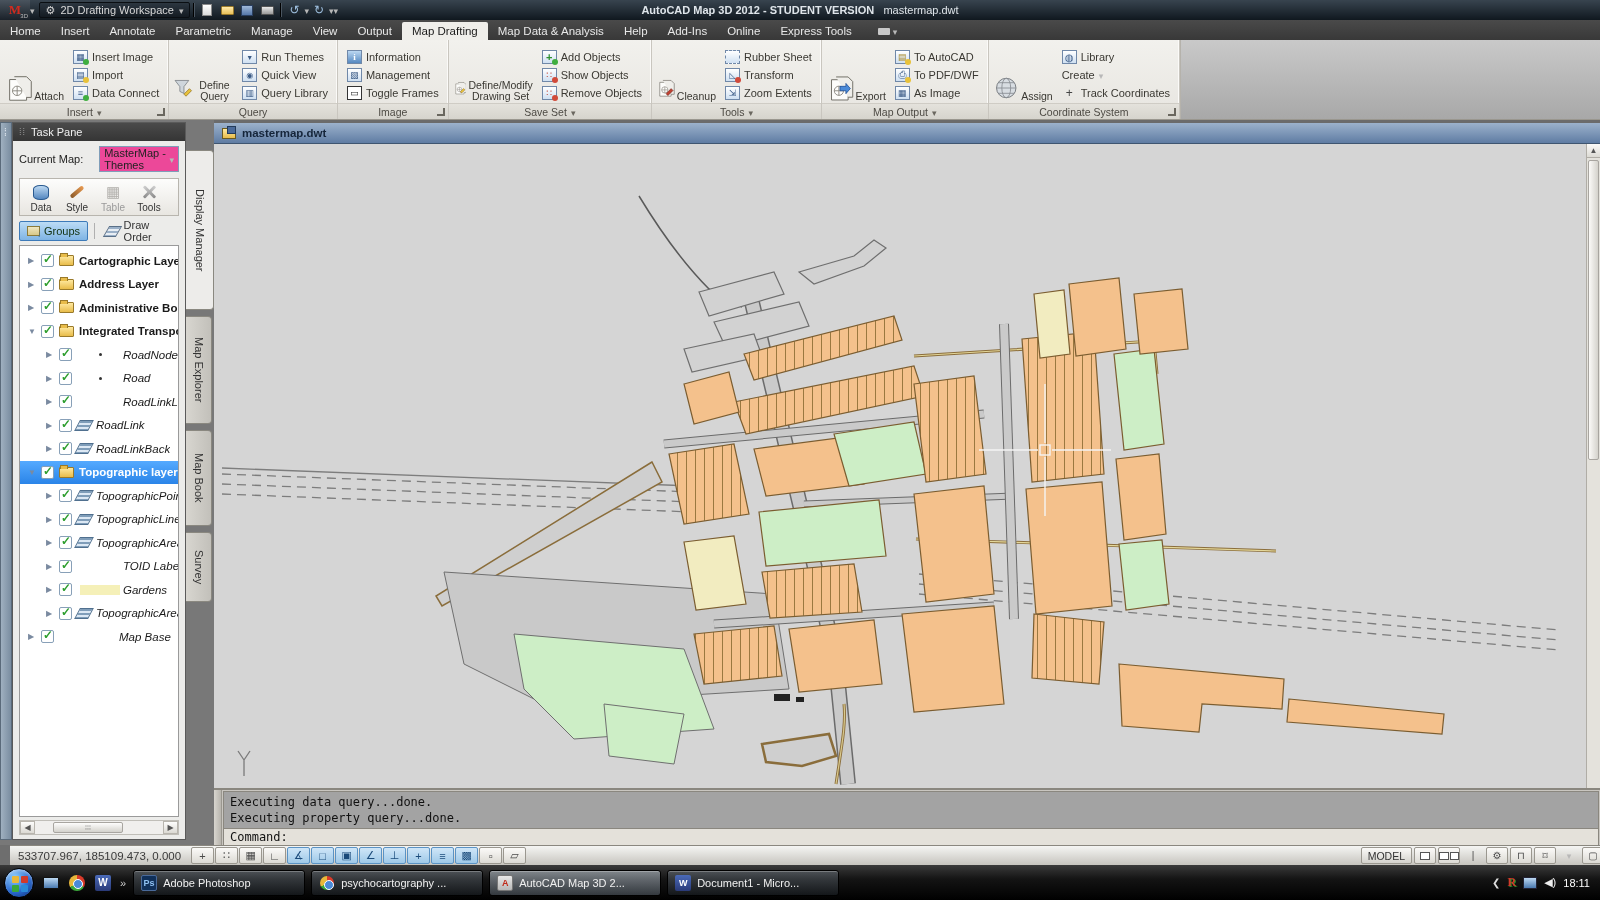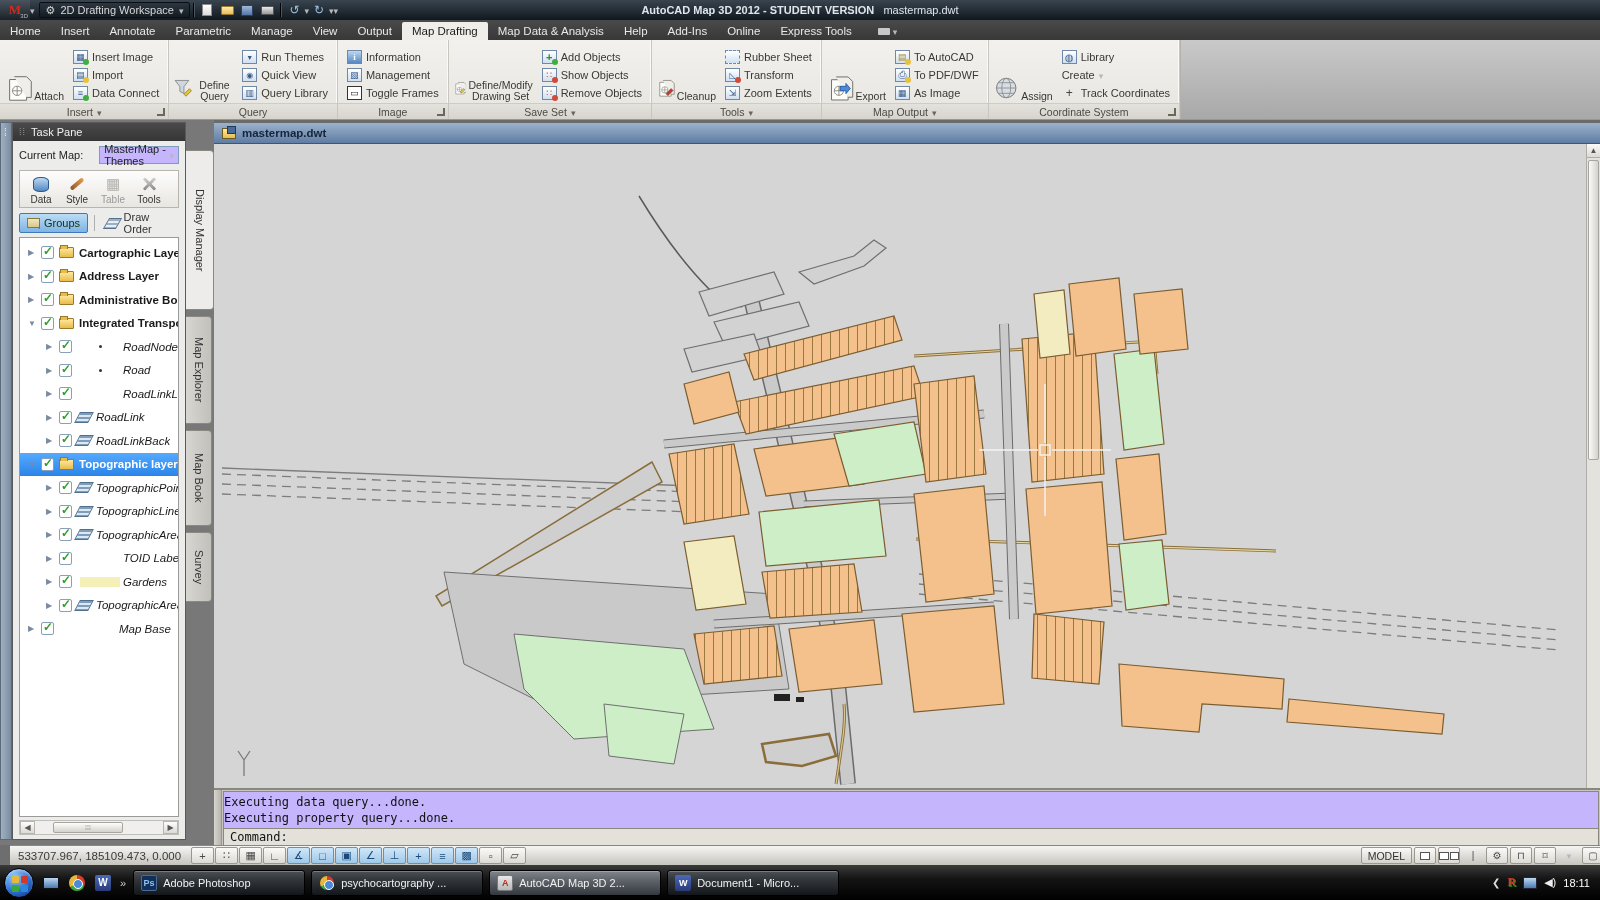--- a/index.html
+++ b/index.html
@@ -82,21 +82,21 @@
 
   
   #edgebar { position:absolute; left:0; top:2px; width:12px; height:718px; background:linear-gradient(90deg,#9fb0c0,#7a8da0); border:1px solid #5a6a7a; }
   #edgebar::before { content:"⁞"; color:#dde6ee; font-size:10px; position:absolute; top:4px; left:3px; }
 
   
   #taskpane { position:absolute; left:12px; top:2px; width:174px; height:718px; background:#ececea; border:1px solid #5a5a5a; display:flex; flex-direction:column; }
   #tp-title { height:18px; background:linear-gradient(#4a4a4a,#353535); color:#f0f0f0; font-size:11px; display:flex; align-items:center; padding-left:6px; gap:5px; }
   #tp-title .grip { color:#9a9a9a; font-size:9px; letter-spacing:1px; }
   #tp-map-row { display:flex; align-items:center; gap:16px; padding:5px 6px 4px; font-size:11px; color:#222; }
-  #tp-map-select { flex:1; height:18px; background:#c4b5fd; border:1px solid #7f9db9; display:flex; align-items:center; justify-content:space-between; padding:4px 4px; font-size:11px; }
+  #tp-map-select { flex:1; height:18px; background:#ec4899; border:1px solid #7f9db9; display:flex; align-items:center; justify-content:space-between; padding:12px 4px; font-size:11px; }
   #tp-toolbar { margin:2px 6px; background:linear-gradient(#fdfdfc,#e8e6e1); border:1px solid #b8b5ae; display:flex; gap:6px; padding:4px 6px 2px; }
   .tp-tool { display:flex; flex-direction:column; align-items:center; gap:1px; font-size:10px; color:#333; width:30px; }
   .tp-tool.disabled { color:#9a9a9a; }
   .tpi { width:20px; height:18px; display:flex; align-items:center; justify-content:center; }
   .tpi-data { width:16px; height:15px; background:linear-gradient(#bcd8f2,#5588c0); border-radius:7px/4px; border:1px solid #2a5a90; }
   .tpi-style { width:16px; height:4px; background:linear-gradient(90deg,#8a5a2a,#e89a50); border-radius:2px; transform:rotate(-40deg); }
   .tpi-table::before { content:"▦"; color:#b0aeaa; font-size:15px; }
   .tpi-tools { position:relative; width:16px; height:16px; }
   .tpi-tools::before,.tpi-tools::after { content:""; position:absolute; left:7px; top:0; width:3px; height:16px; background:linear-gradient(#cfcfcf,#8a8a8a); border-radius:1px; }
   .tpi-tools::before { transform:rotate(45deg); } .tpi-tools::after { transform:rotate(-45deg); }
@@ -145,21 +145,21 @@
   #canvas svg { position:absolute; left:0; top:0; }
   #vscroll { position:absolute; right:0; top:21px; width:14px; bottom:0; background:#e4e2dc; border-left:1px solid #b0ada6; }
   #vscroll .vs-btn { height:14px; border-bottom:1px solid #b0ada6; background:linear-gradient(#fbfaf8,#dcdad4); color:#555; font-size:8px; display:flex; align-items:center; justify-content:center; }
   #vscroll .vs-thumb { margin:2px 1px; height:300px; background:linear-gradient(90deg,#fbfaf8,#d4d2cc); border:1px solid #a8a5a0; border-radius:2px; }
   #vscroll .vs-bot { position:absolute; bottom:0; left:0; right:0; height:14px; border-top:1px solid #b0ada6; background:linear-gradient(#fbfaf8,#dcdad4); color:#555; font-size:8px; display:flex; align-items:center; justify-content:center; }
 
   
   #cmdwin { position:absolute; left:214px; top:668px; width:1386px; height:57px; background:#c9c6c0; border-top:2px solid #8a877f; display:flex; }
   #cmd-grip { width:8px; background:linear-gradient(90deg,#d8d5cf,#b8b5ae); border-right:1px solid #9a978f; }
   #cmd-body { flex:1; display:flex; flex-direction:column; }
-  #cmd-hist { flex:1; background:#c4b5fd; border:1px solid #8a877f; border-bottom:0; margin:1px 1px 0 1px; padding:2px 0; font-family:"DejaVu Sans Mono",monospace; font-size:12px; color:#111; line-height:1.35; }
+  #cmd-hist { flex:1; background:#a3a3a3; border:1px solid #8a877f; border-bottom:0; margin:1px 1px 0 1px; padding:2px 6px; font-family:"DejaVu Sans Mono",monospace; font-size:12px; color:#111; line-height:1.35; }
   #cmd-prompt { height:18px; background:#e4e1da; border:1px solid #8a877f; margin:0 1px 1px 1px; padding:1px 6px; font-family:"DejaVu Sans Mono",monospace; font-size:12px; color:#111; }
 
   
   #statusbar { position:absolute; left:10px; top:845px; width:1600px; height:20px; background:linear-gradient(#f5f5f3,#c6c4be); border-top:1px solid #8a877f; display:flex; align-items:center; font-size:11px; color:#333; }
   #coords { padding:0 10px 0 8px; font-size:11.5px; color:#3a3a3a; }
   .tgl { width:23px; height:17px; border:1px solid #9a978f; border-radius:2px; margin-right:1px; background:linear-gradient(#fbfaf8,#dcdad4); display:flex; align-items:center; justify-content:center; font-size:11px; color:#4a4a4a; }
   .tgl.on { background:linear-gradient(#cfe6f8,#9fc9e8); border-color:#5b93c4; color:#1a4a7a; }
   #sb-right { margin-left:auto; display:flex; align-items:center; gap:2px; padding-right:6px; }
   #model-btn { height:17px; border:1px solid #9a978f; border-radius:2px; background:linear-gradient(#fbfaf8,#d4d2cc); padding:0 6px; font-size:10.5px; display:flex; align-items:center; }
   .sbi { width:22px; height:17px; border:1px solid #9a978f; border-radius:2px; background:linear-gradient(#fbfaf8,#dcdad4); display:flex; align-items:center; justify-content:center; font-size:10px; color:#4a4a4a; }

